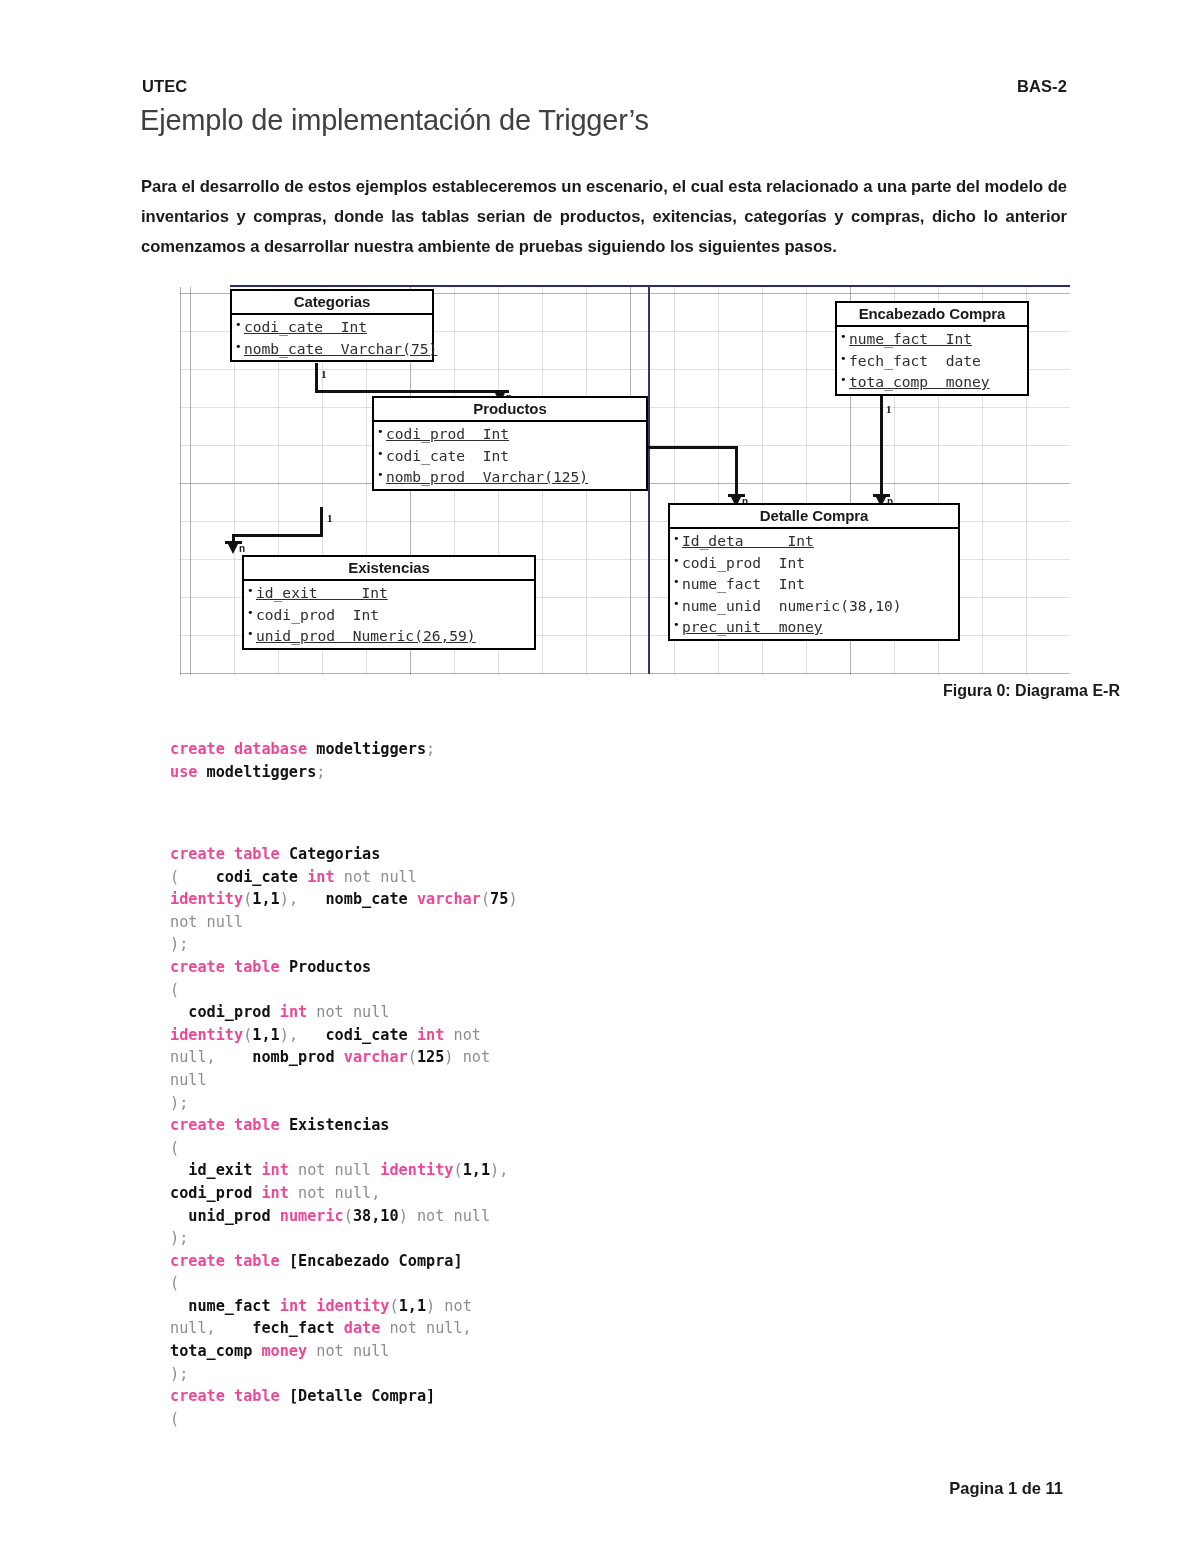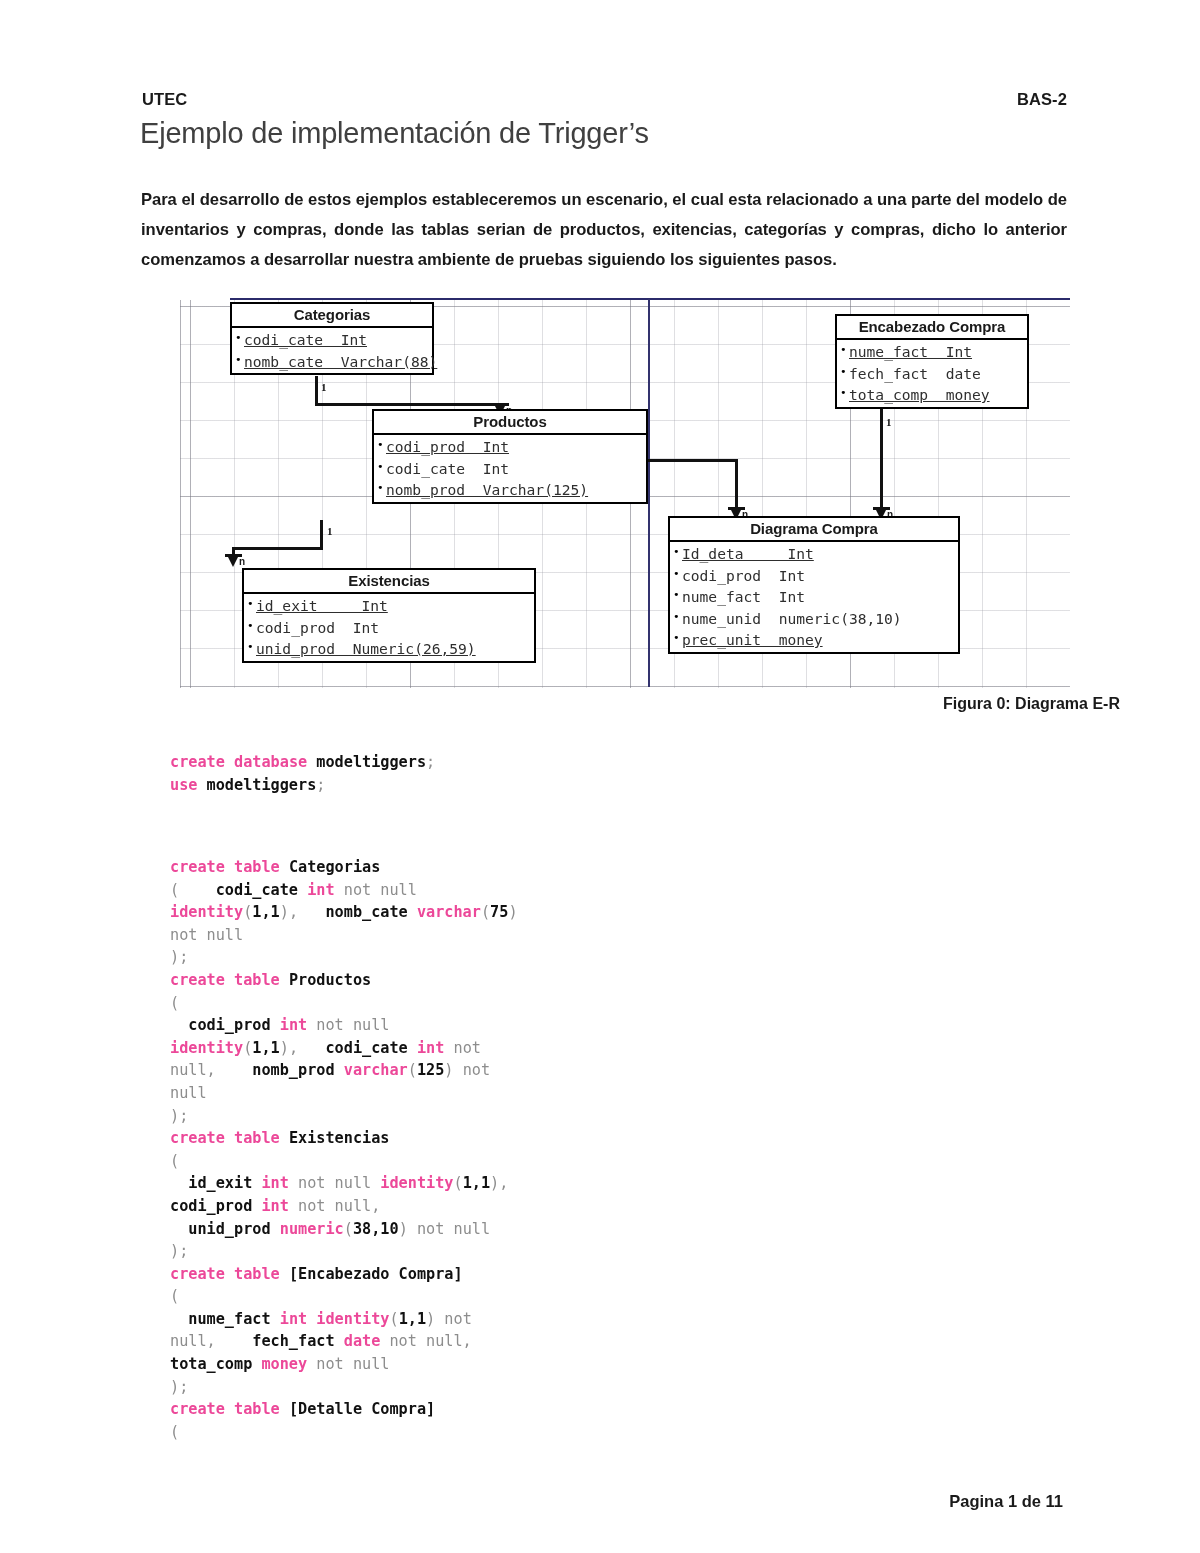--- a/index.html
+++ b/index.html
@@ -4,21 +4,21 @@
 <style>
   html,body{margin:0;padding:0;}
   body{
     width:1200px;height:1553px;
     background:#ffffff;
     font-family:"Liberation Sans", sans-serif;
     color:#1a1a1a;
     position:relative;
     overflow:hidden;
   }
-  .page{position:absolute;left:0;top:16px;width:1200px;height:1160px;}
+  .page{position:absolute;left:0;top:3px;width:1200px;height:1160px;}
 
   
   .hdr{position:absolute;left:142px;top:74px;width:925px;
        display:flex;justify-content:space-between;align-items:baseline;
        font-size:16.5px;font-weight:600;letter-spacing:.1px;}
   .hdr span{white-space:nowrap;}
 
   .title{position:absolute;left:140px;top:101px;
          font-size:29px;color:#404040;font-weight:400;letter-spacing:-.2px;
          white-space:nowrap;}
@@ -145,21 +145,21 @@
     <div class="cf" style="left:693px;top:209px;">
       <div class="bar"></div>
         <div class="tri"></div>
       <div class="nlab">n</div>
     </div>
 
     <div class="ent" style="left:50px;top:4px;width:200px;">
       <div class="ttl">Categorias</div>
       <div class="flds">
         <div class="f pk">codi_cate  Int</div>
-        <div class="f pk">nomb_cate  Varchar(88)</div>
+        <div class="f pk">nomb_cate  Varchar(75)</div>
       </div>
     </div>
 
     <div class="ent" style="left:192px;top:111px;width:272px;">
       <div class="ttl">Productos</div>
       <div class="flds">
         <div class="f pk">codi_prod  Int</div>
         <div class="f">codi_cate  Int</div>
         <div class="f pk">nomb_prod  Varchar(125)</div>
       </div>
@@ -177,21 +177,21 @@
     <div class="ent" style="left:655px;top:16px;width:190px;">
       <div class="ttl">Encabezado Compra</div>
       <div class="flds">
         <div class="f pk">nume_fact  Int</div>
         <div class="f">fech_fact  date</div>
         <div class="f pk">tota_comp  money</div>
       </div>
     </div>
 
     <div class="ent" style="left:488px;top:218px;width:288px;">
-      <div class="ttl">Diagrama Compra</div>
+      <div class="ttl">Detalle Compra</div>
       <div class="flds">
         <div class="f pk">Id_deta     Int</div>
         <div class="f">codi_prod  Int</div>
         <div class="f">nume_fact  Int</div>
         <div class="f">nume_unid  numeric(38,10)</div>
         <div class="f pk">prec_unit  money</div>
       </div>
     </div>
   </div>
 

